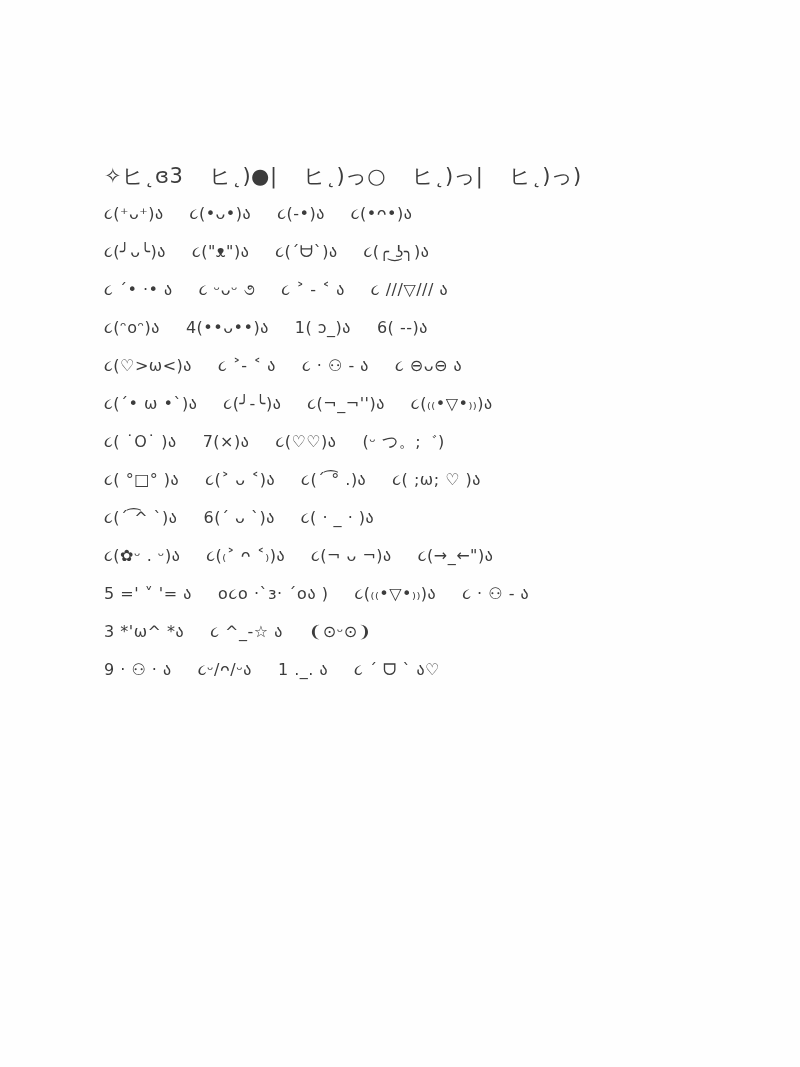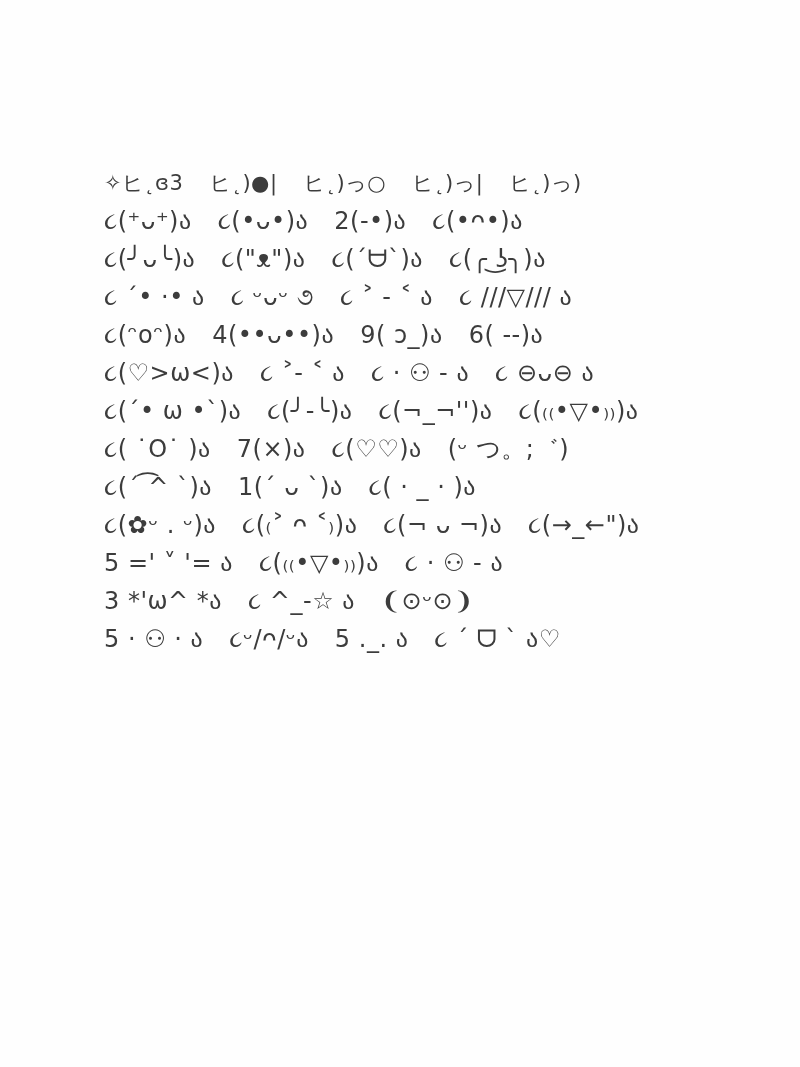--- a/index.html
+++ b/index.html
@@ -17,32 +17,32 @@
   .page {
     position: relative;
     width: 800px;
     height: 1067px;
     background: #fefefe;
     box-sizing: border-box;
   }
   .kaomoji-sheet {
     position: absolute;
     left: 104px;
-    top: 167px;
+    top: 160px;
     width: 600px;
   }
   .kaomoji-row {
     display: flex;
     flex-wrap: wrap;
     align-items: baseline;
     margin-bottom: 6px;
   }
   .kaomoji {
     font-family: "DejaVu Sans", sans-serif;
-    font-size: 24px;
+    font-size: 16px;
     line-height: 32px;
     color: #3c3c3c;
     white-space: nowrap;
     margin-right: 26px;
     letter-spacing: 0.5px;
   }
   .kaomoji.row-first {
     font-size: 21px;
   }
   .kaomoji:last-child {
@@ -59,42 +59,42 @@
       <span class="kaomoji row-first">✧ヒ˛ɞ3</span>
       <span class="kaomoji row-first">ヒ˛)●|</span>
       <span class="kaomoji row-first">ヒ˛)っ○</span>
       <span class="kaomoji row-first">ヒ˛)っ|</span>
       <span class="kaomoji row-first">ヒ˛)っ)</span>
     </div>
 
     <div class="kaomoji-row">
       <span class="kaomoji">૮(⁺ᴗ⁺)ა</span>
       <span class="kaomoji">૮(•ᴗ•)ა</span>
-      <span class="kaomoji">2(-•)ა</span>
+      <span class="kaomoji">૮(-•)ა</span>
       <span class="kaomoji">૮(•ᴖ•)ა</span>
     </div>
 
     <div class="kaomoji-row">
       <span class="kaomoji">૮(╯ᴗ╰)ა</span>
       <span class="kaomoji">૮("ᴥ")ა</span>
       <span class="kaomoji">૮(´ᗨ`)ა</span>
       <span class="kaomoji">૮(╭ ͜ʖ╮)ა</span>
     </div>
 
     <div class="kaomoji-row">
       <span class="kaomoji">૮ ´• ·• ა</span>
       <span class="kaomoji">૮ ᵕᴗᵕ ૭</span>
       <span class="kaomoji">૮ ˃ - ˂ ა</span>
       <span class="kaomoji">૮ ///▽/// ა</span>
     </div>
 
     <div class="kaomoji-row">
       <span class="kaomoji">૮(ᵔoᵔ)ა</span>
       <span class="kaomoji">4(••ᴗ••)ა</span>
-      <span class="kaomoji">9( ɔ_)ა</span>
+      <span class="kaomoji">1( ɔ_)ა</span>
       <span class="kaomoji">6( --)ა</span>
     </div>
 
     <div class="kaomoji-row">
       <span class="kaomoji">૮(♡&gt;ω&lt;)ა</span>
       <span class="kaomoji">૮ ˃- ˂ ა</span>
       <span class="kaomoji">૮ · ⚇ - ა</span>
       <span class="kaomoji">૮ ⊖ᴗ⊖ ა</span>
     </div>
 
@@ -105,47 +105,54 @@
       <span class="kaomoji">૮(₍₍•▽•₎₎)ა</span>
     </div>
 
     <div class="kaomoji-row">
       <span class="kaomoji">૮( ˙O˙ )ა</span>
       <span class="kaomoji">7(×)ა</span>
       <span class="kaomoji">૮(♡♡)ა</span>
       <span class="kaomoji">(ᵕ つ。;゛)</span>
     </div>
 
+    <div class="kaomoji-row">
+      <span class="kaomoji">૮( °□° )ა</span>
+      <span class="kaomoji">૮(˃ ᴗ ˂)ა</span>
+      <span class="kaomoji">૮(´ ͡° .)ა</span>
+      <span class="kaomoji">૮( ;ω; ♡ )ა</span>
+    </div>
 
     <div class="kaomoji-row">
       <span class="kaomoji">૮(´ ͡^ `)ა</span>
-      <span class="kaomoji">1(´ ᴗ `)ა</span>
+      <span class="kaomoji">6(´ ᴗ `)ა</span>
       <span class="kaomoji">૮( · _ · )ა</span>
     </div>
 
     <div class="kaomoji-row">
       <span class="kaomoji">૮(✿ᵕ . ᵕ)ა</span>
       <span class="kaomoji">૮(₍˃ ᴖ ˂₎)ა</span>
       <span class="kaomoji">૮(¬ ᴗ ¬)ა</span>
       <span class="kaomoji">૮(→_←")ა</span>
     </div>
 
     <div class="kaomoji-row">
       <span class="kaomoji">5 =' ˅ '= ა</span>
+      <span class="kaomoji">໐૮໐ ·`з· ´໐ა )</span>
       <span class="kaomoji">૮(₍₍•▽•₎₎)ა</span>
       <span class="kaomoji">૮ · ⚇ - ა</span>
     </div>
 
     <div class="kaomoji-row">
       <span class="kaomoji">3 *'ω^ *ა</span>
       <span class="kaomoji">૮ ^_-☆ ა</span>
       <span class="kaomoji">❨⊙ᵕ⊙❩</span>
     </div>
 
     <div class="kaomoji-row">
-      <span class="kaomoji">5 · ⚇ · ა</span>
+      <span class="kaomoji">9 · ⚇ · ა</span>
       <span class="kaomoji">૮ᵕ/ᴖ/ᵕა</span>
-      <span class="kaomoji">5 ._. ა</span>
+      <span class="kaomoji">1 ._. ა</span>
       <span class="kaomoji">૮ ´ ᗜ ` ა♡</span>
     </div>
 
   </div>
 </div>
 
 </body></html>

